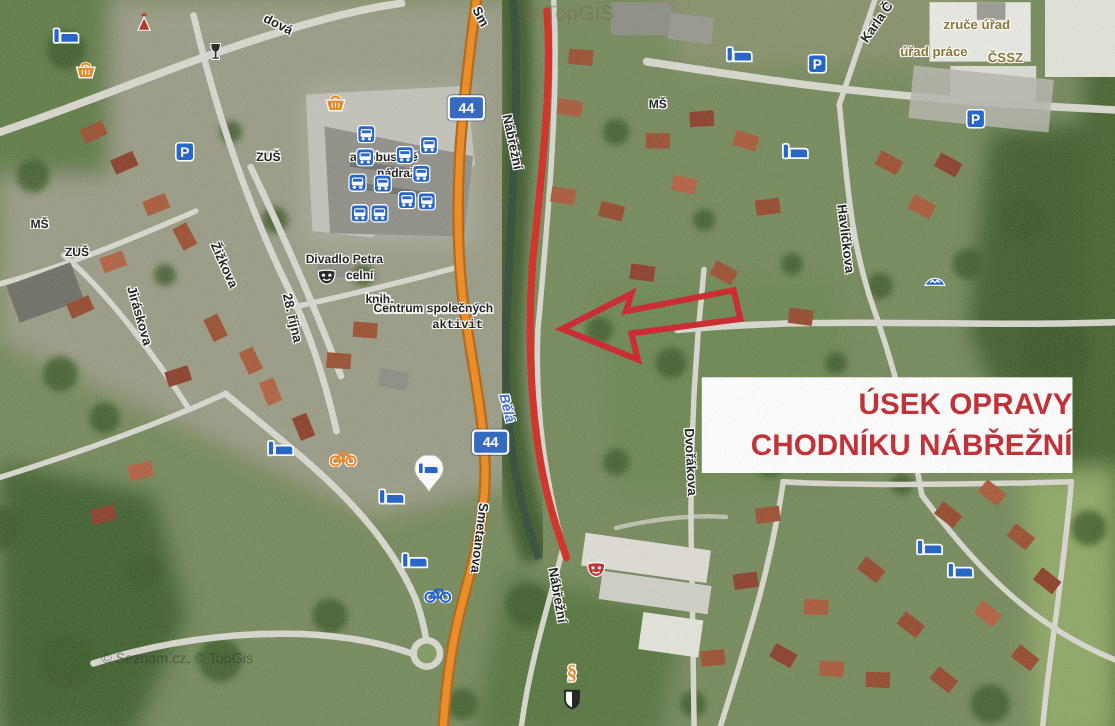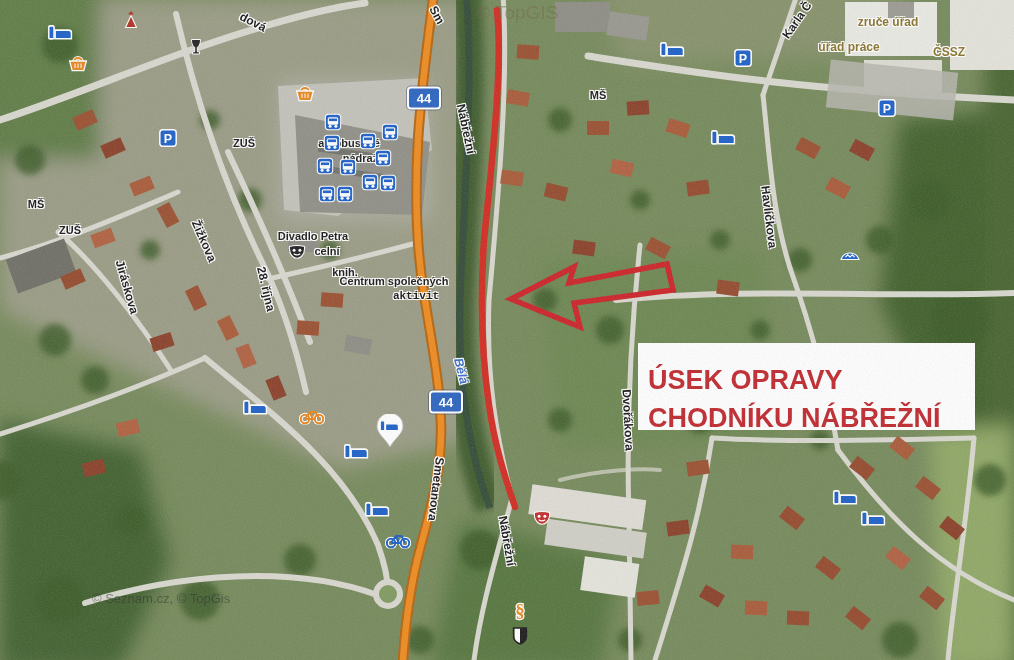--- a/index.html
+++ b/index.html
@@ -13,21 +13,21 @@
   .lbl.poi{font-size:11px;}
   .lbl.office{color:#87732b;font-size:12px;}
   .lbl.river{color:#3a6bc8;font-style:italic;font-size:12.5px;}
   .icon{position:absolute;line-height:0;}
   .shield{position:absolute;width:30px;height:19px;background:#2a63c0;border:2px solid #fff;
           border-radius:4px;color:#fff;font-weight:bold;font-size:13px;display:flex;
           align-items:center;justify-content:center;box-shadow:0 0 0 1px rgba(20,40,90,.4);
           font-family:"Liberation Sans",sans-serif;}
   .anno-svg{position:absolute;left:0;top:0;z-index:5;}
   .annotation-box{position:absolute;left:638px;top:343px;width:337px;height:87px;background:#fff;
-                  box-sizing:border-box;padding:18px 0 0 10px;z-index:20;color:#c0272d;}
+                  box-sizing:border-box;padding:5px 0 0 10px;z-index:20;color:#c0272d;text-align:right;}
   .annotation-box div{font-weight:bold;font-size:27px;line-height:38px;white-space:nowrap;
                       font-family:"Liberation Sans",sans-serif;}
   .copyright{position:absolute;left:92px;top:591px;font-size:13px;color:rgba(40,40,40,.52);z-index:12;}
   .watermark{position:absolute;left:476px;top:2px;font-size:19px;color:rgba(110,100,70,.45);z-index:12;}
   .grain-layer{position:absolute;left:0;top:0;z-index:50;pointer-events:none;opacity:.17;}
 </style>
 </head>
 <body>
 
 <div class="stage">
@@ -238,21 +238,21 @@
       <div class="lbl poi" style="left: 598px; top: 95px; transform: translate(-50%, -50%);">MŠ</div>
       <div class="lbl poi" style="left: 313px; top: 236px; transform: translate(-50%, -50%);">Divadlo Petra</div>
       <div class="lbl poi" style="left: 327px; top: 251px; transform: translate(-50%, -50%);">celní</div>
       <div class="lbl poi" style="left: 345px; top: 272px; transform: translate(-50%, -50%);">knih.</div>
       <div class="lbl poi" style="left: 394px; top: 281px; transform: translate(-50%, -50%);">Centrum společných</div>
       <div class="lbl poi" style="left: 416px; top: 296px; transform: translate(-50%, -50%); font-family: Liberation Mono, monospace;">aktivit</div>
       <div class="lbl poi" style="left: 349px; top: 143px; transform: translate(-50%, -50%);">autobusové</div>
       <div class="lbl poi" style="left: 362px; top: 158px; transform: translate(-50%, -50%);">nádraží</div>
       <div class="lbl office" style="left: 888px; top: 22px; transform: translate(-50%, -50%);">zruče úřad</div>
       <div class="lbl office" style="left: 849px; top: 47px; transform: translate(-50%, -50%);">úřad práce</div>
-      <div class="lbl office" style="left: 914px; top: 52px; transform: translate(-50%, -50%); margin-left: 35px;">ČSSZ</div>
+      <div class="lbl office" style="left: 914px; top: 52px; transform: translate(-50%, -50%);">ČSSZ</div>
       <div class="shield" style="left: 424px; top: 98px; transform: translate(-50%, -50%);">44</div>
       <div class="shield" style="left: 446px; top: 402px; transform: translate(-50%, -50%);">44</div>
       <div class="icon" style="left: 60px; top: 33px; transform: translate(-50%, -50%);"><svg width="25" height="17" viewBox="0 0 25 17">
           <g stroke="#fff" stroke-width="1.6" fill="#1b5fc8">
             <rect x="1.2" y="1.4" width="5.4" height="13" rx="1.5"></rect>
             <path d="M7.6 5.6 h13.6 a2.8 2.8 0 0 1 2.8 2.8 V14.3 H7.6 Z"></path>
           </g>
         </svg></div>
       <div class="icon" style="left: 672px; top: 50px; transform: translate(-50%, -50%);"><svg width="25" height="17" viewBox="0 0 25 17">
           <g stroke="#fff" stroke-width="1.6" fill="#1b5fc8">

